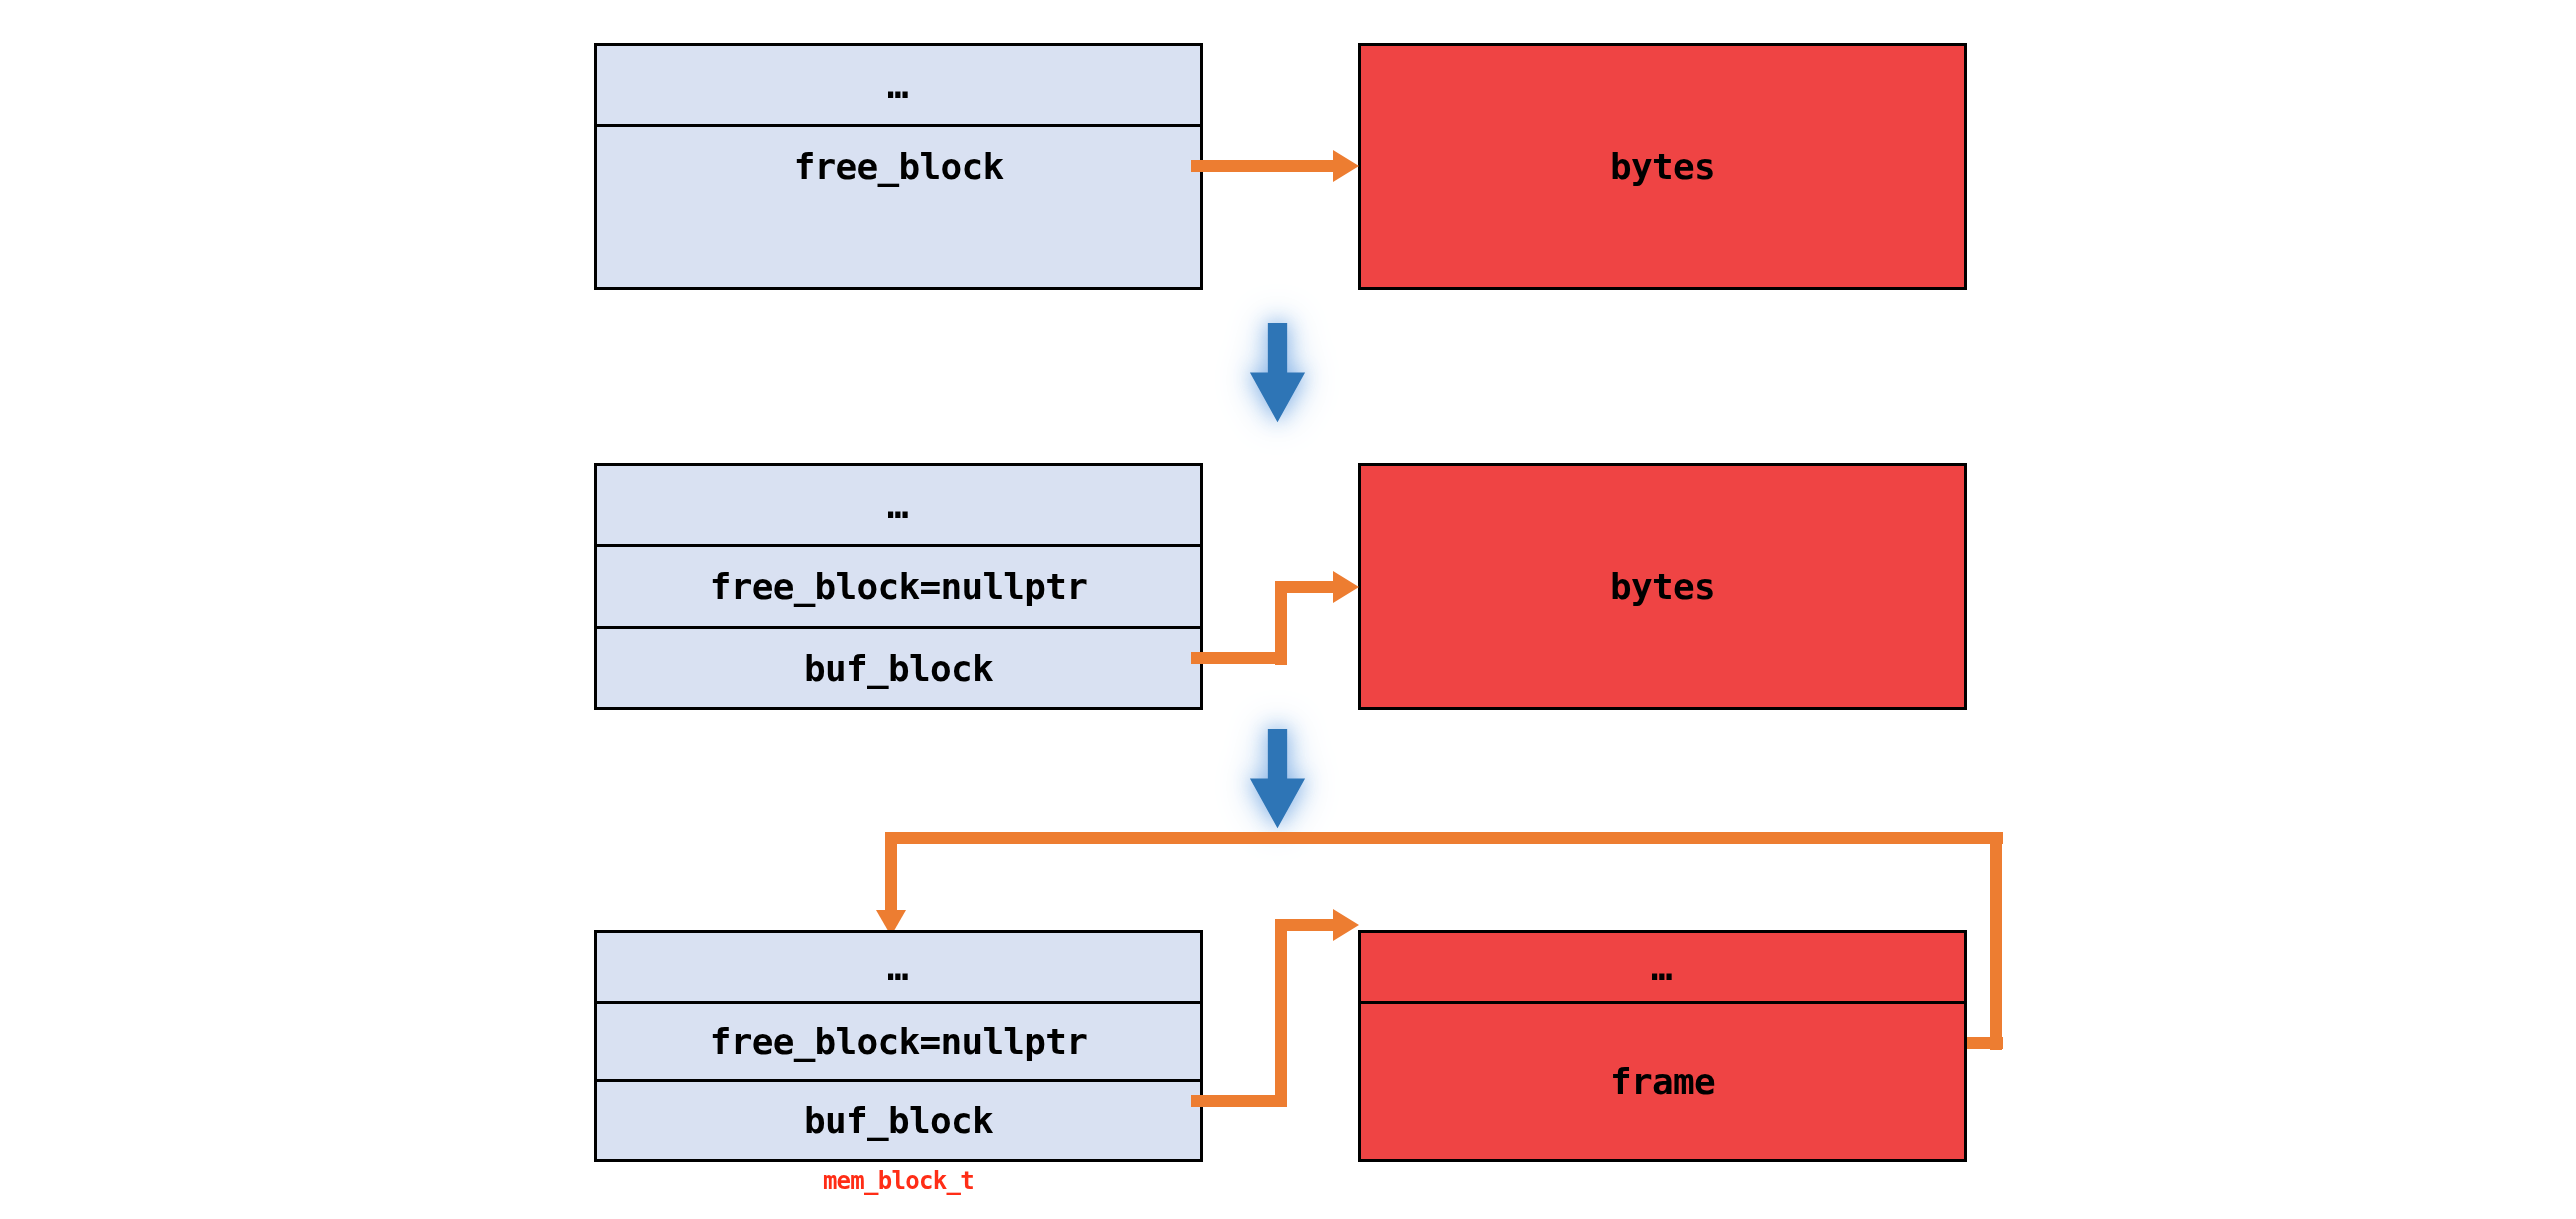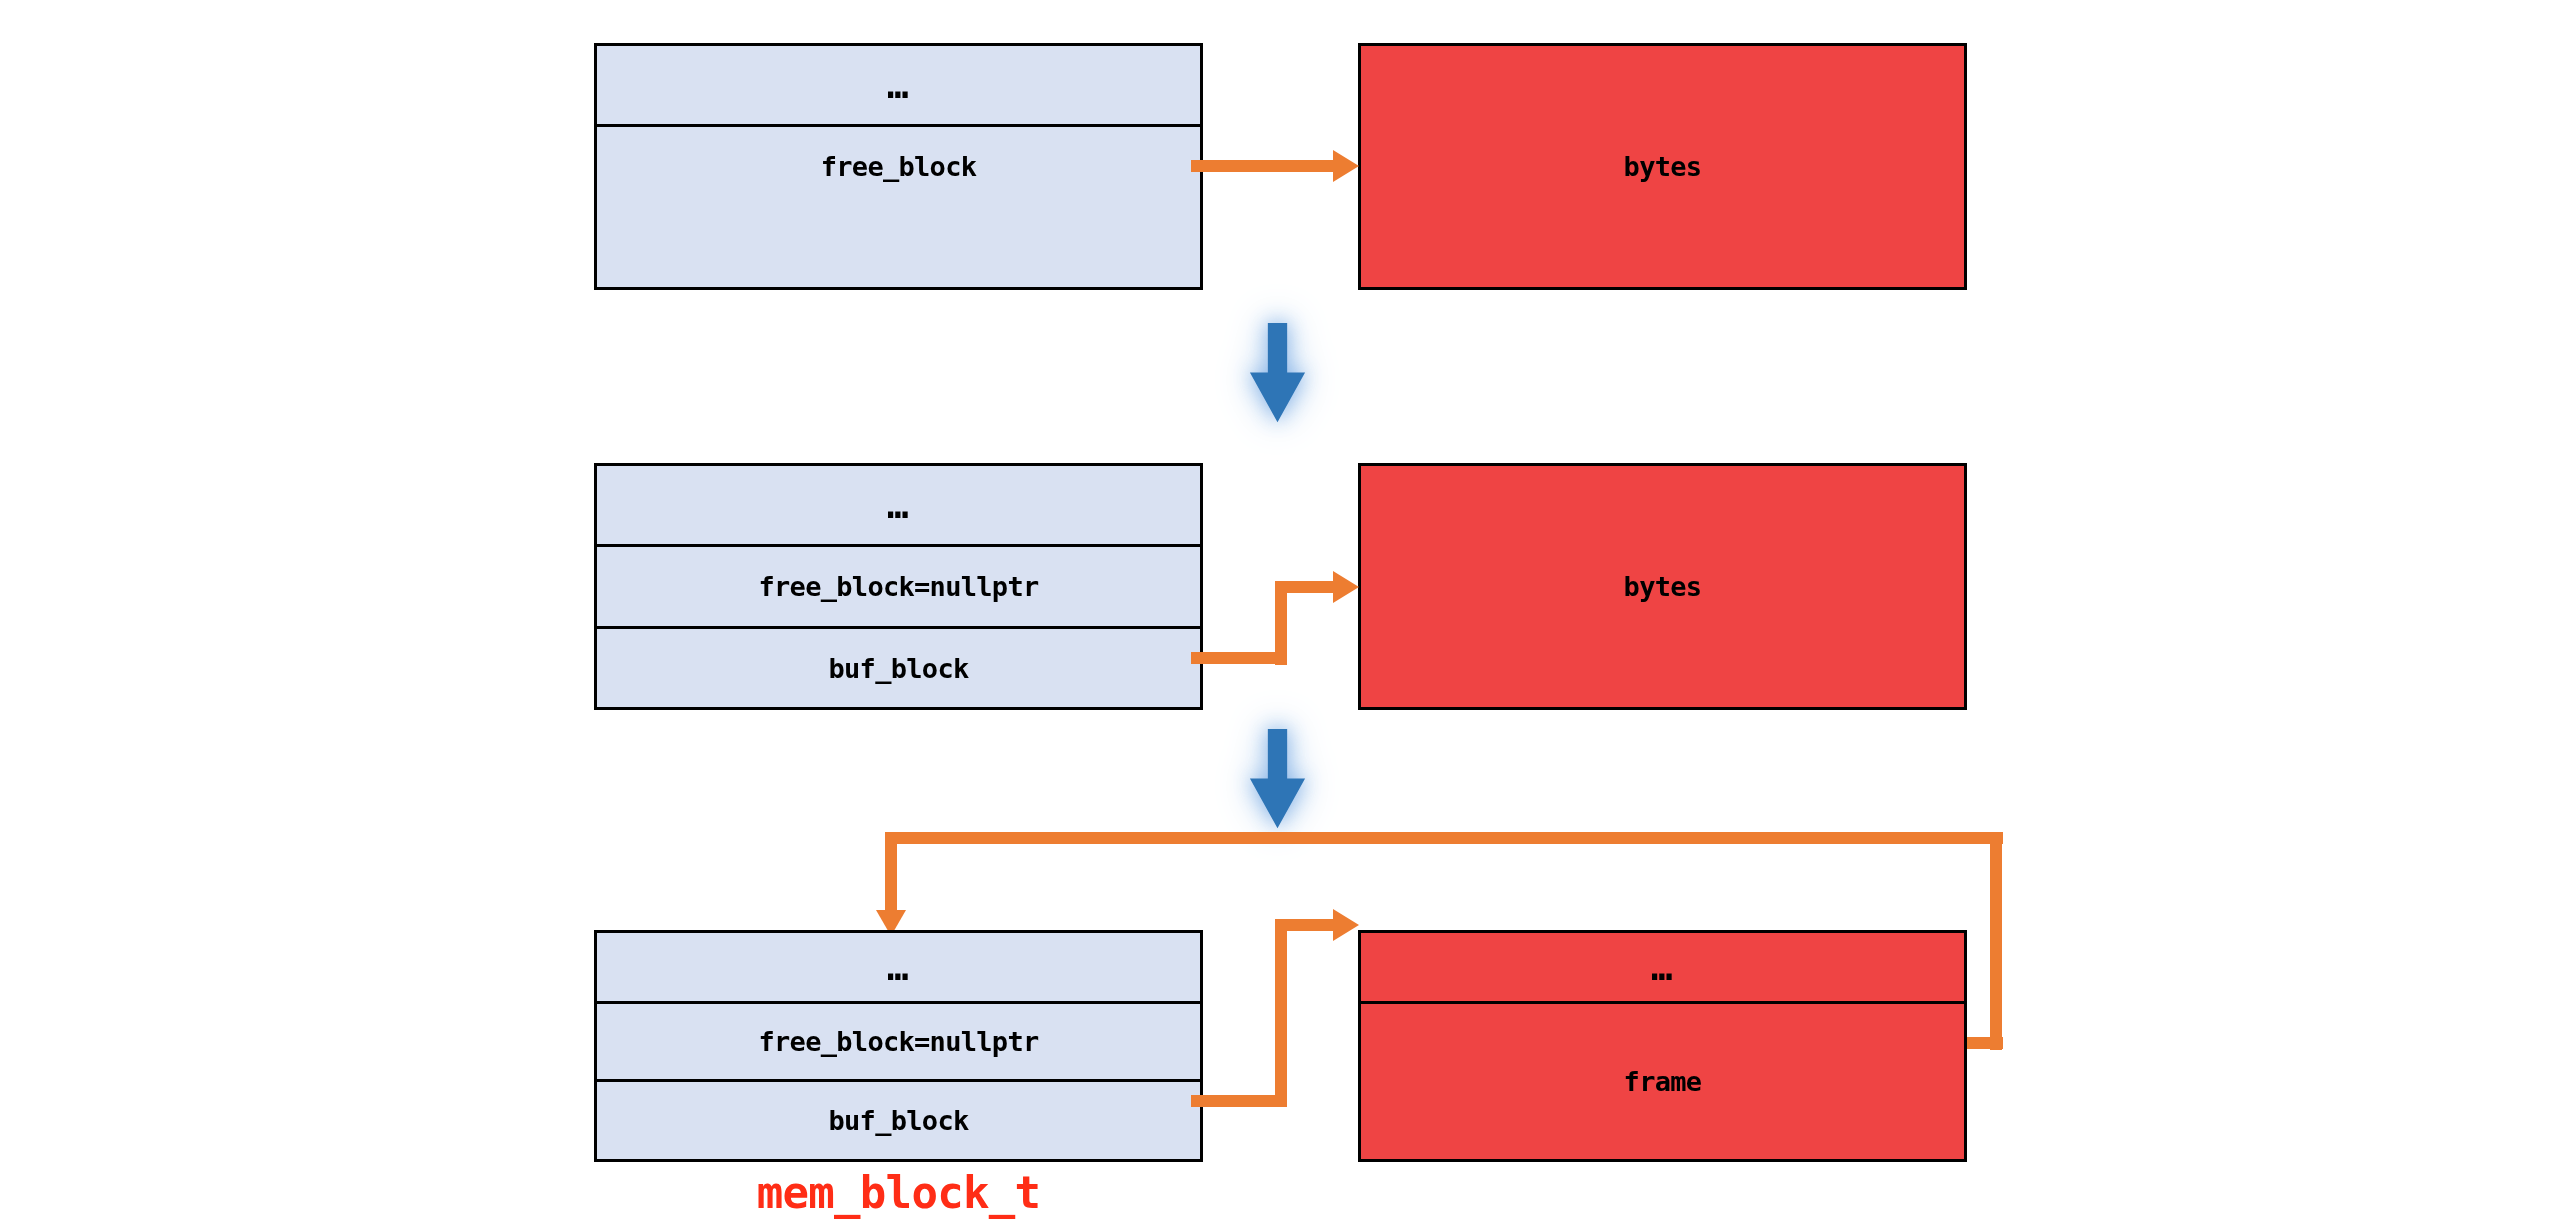--- a/index.html
+++ b/index.html
@@ -30,37 +30,37 @@
   .struct.green { background: #ef4444; }
 
   .cell {
     box-sizing: border-box;
     display: flex;
     align-items: center;
     justify-content: center;
     color: #000000;
     font-family: "DejaVu Sans Mono", monospace;
     font-weight: bold;
-    font-size: 27px;
+    font-size: 36px;
     letter-spacing: -0.7px;
     white-space: nowrap;
   }
   .cell.divider-top { border-top: 3.4px solid #000000; }
   .cell.ellipsis {
     font-size: 36px;
     letter-spacing: 1.4px;
   }
 
   
   .type-label {
     position: absolute;
     color: #ff2d16;
     font-family: "DejaVu Sans Mono", monospace;
     font-weight: bold;
-    font-size: 44px;
+    font-size: 24px;
     letter-spacing: -0.7px;
     text-align: center;
     white-space: nowrap;
   }
 
   
   .seg {
     position: absolute;
     background: #ed7d31;
   }

